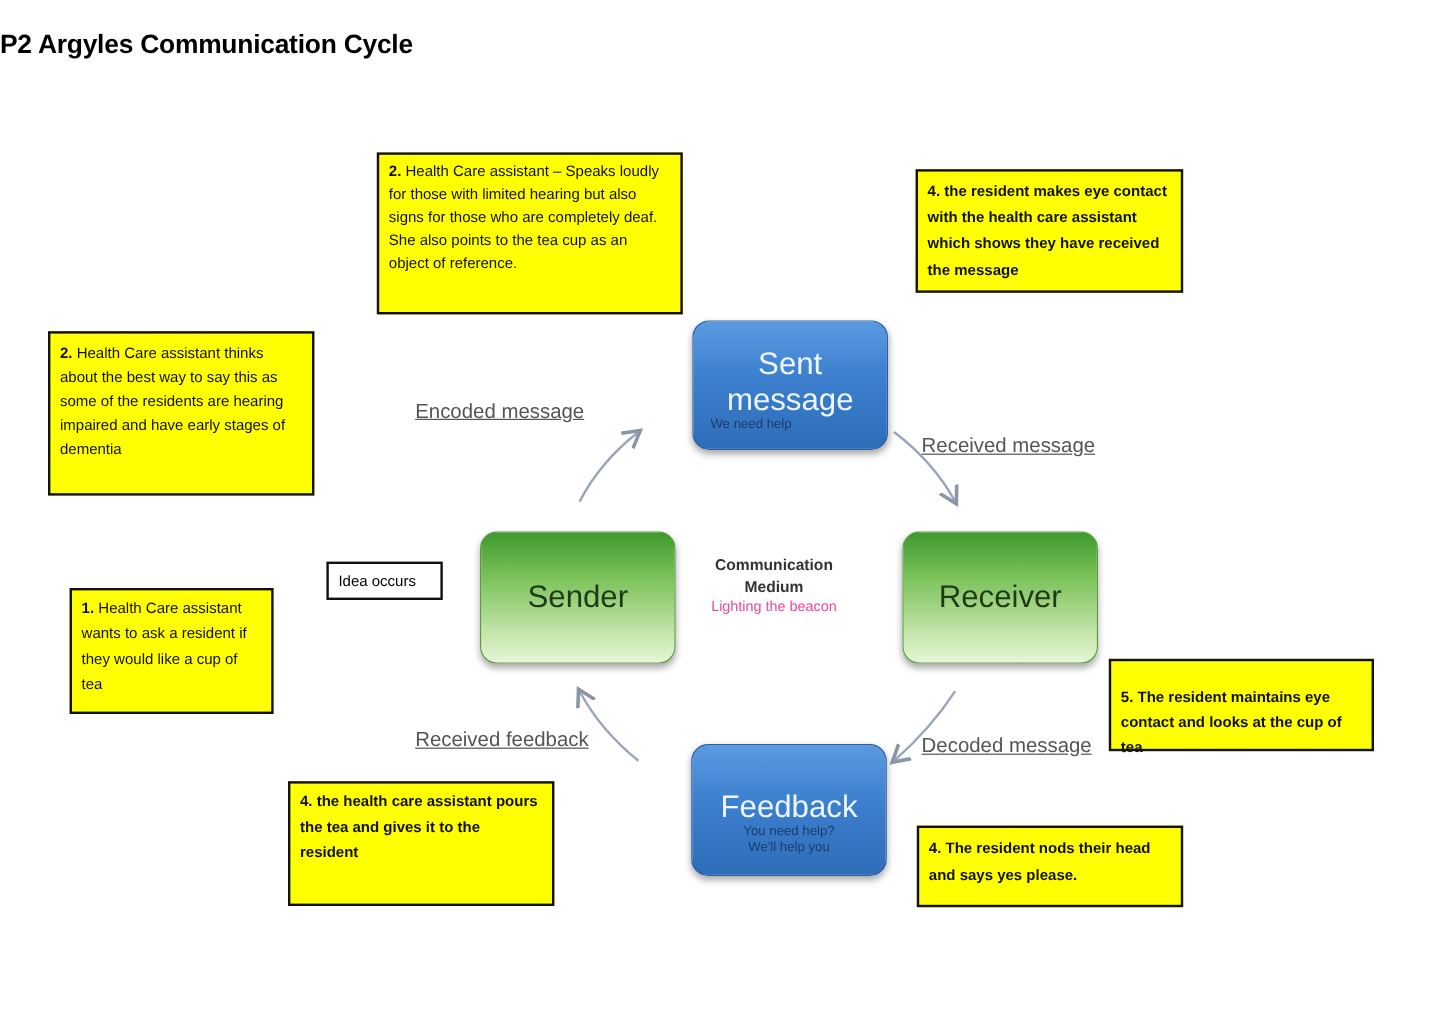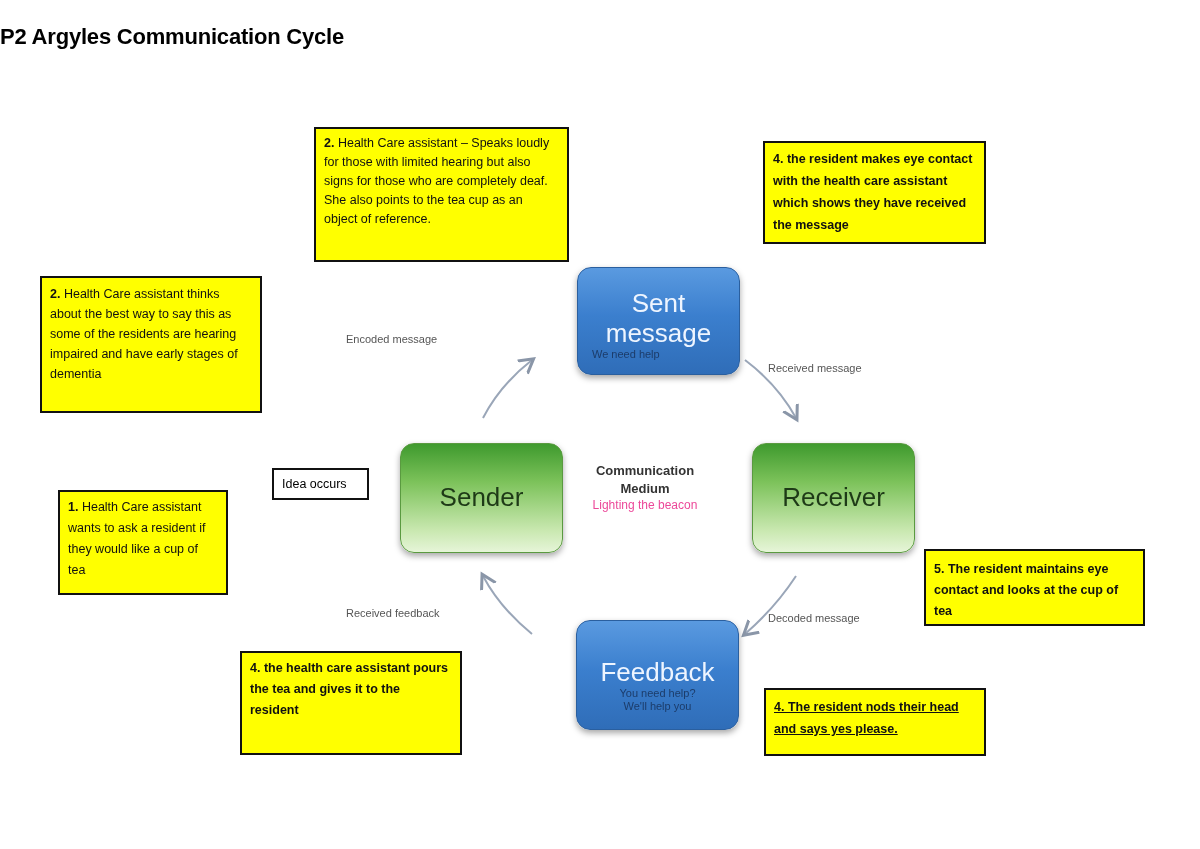--- a/index.html
+++ b/index.html
@@ -93,23 +93,24 @@
       top: 462px;
       width: 160px;
       text-align: center;
       color: #333;
     }
     .medium .m1 { font-size: 13px; font-weight: bold; line-height: 18px; display: block; }
     .medium .m2 { font-size: 12px; line-height: 15px; display: block; color: #ec4899; }
 
     .edge-label {
       position: absolute;
-      font-size: 11px;
+      font-size: 17px;
       color: #555;
       white-space: nowrap;
+      text-decoration: underline;
     }
     #lbl-encoded { left: 346px; top: 333px; }
     #lbl-received-msg { left: 768px; top: 362px; }
     #lbl-received-fb { left: 346px; top: 607px; }
     #lbl-decoded { left: 768px; top: 612px; }
 
     svg.arrows {
       position: absolute;
       left: 0; top: 0;
       width: 1200px;
@@ -143,29 +144,29 @@
 </div>
 
 <div class="note" style="left:40px; top:276px; width:222px; height:137px; line-height:20px; padding-top:6px;">
   <span class="num">2.</span><span> Health Care assistant thinks about the best way to say this as some of the residents are hearing impaired and have early stages of dementia</span>
 </div>
 
 <div class="note" style="left:58px; top:490px; width:170px; height:105px; line-height:21px; padding-top:5px;">
   <span class="num">1.</span><span> Health Care assistant wants to ask a resident if they would like a cup of tea</span>
 </div>
 
-<div class="note bold" style="left:924px; top:549px; width:221px; height:77px; line-height:21px; padding-top:8px;">
+<div class="note bold" style="left:924px; top:549px; width:221px; height:77px; line-height:21px; padding-top:20px;">
   <span>5. The resident maintains eye contact and looks at the cup of tea</span>
 </div>
 
 <div class="note bold" style="left:240px; top:651px; width:222px; height:104px; line-height:21px; padding-top:5px;">
   <span>4. the health care assistant pours the tea and gives it to the resident</span>
 </div>
 
-<div class="note bold" style="left:764px; top:688px; width:222px; height:68px; line-height:22px; padding-top:6px;text-decoration:underline;">
+<div class="note bold" style="left:764px; top:688px; width:222px; height:68px; line-height:22px; padding-top:6px;">
   <span>4. The resident nods their head and says yes please.</span>
 </div>
 
 <div class="idea-box">Idea occurs</div>
 
 <div class="node blue" id="node-sent">
   <span class="main">Sent</span>
   <span class="main">message</span>
   <span class="sub" style="text-align:left; padding-left:14px;">We need help</span>
 </div>

